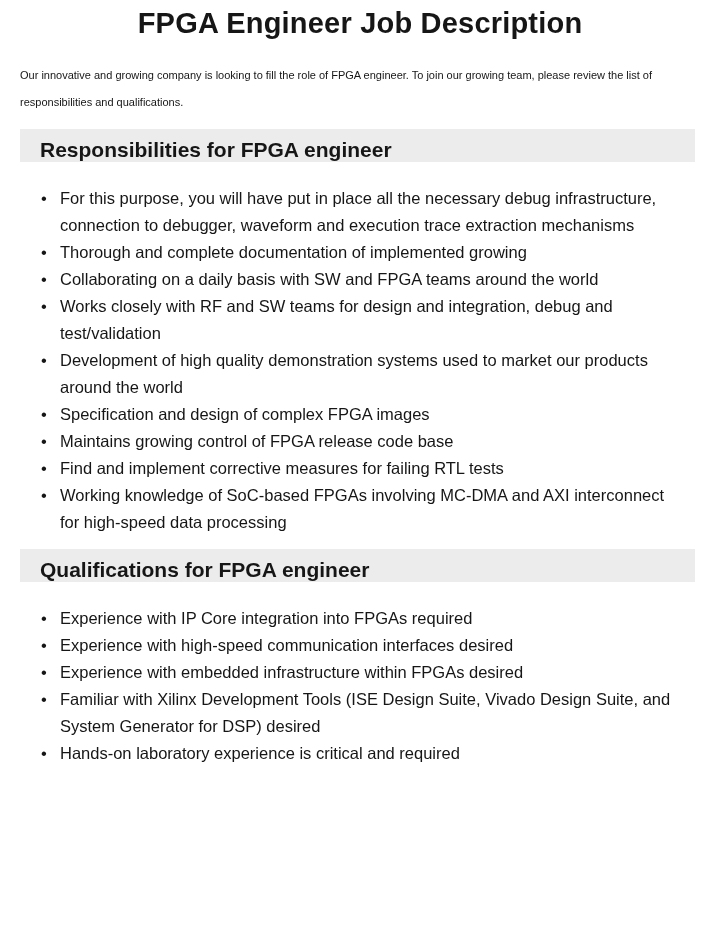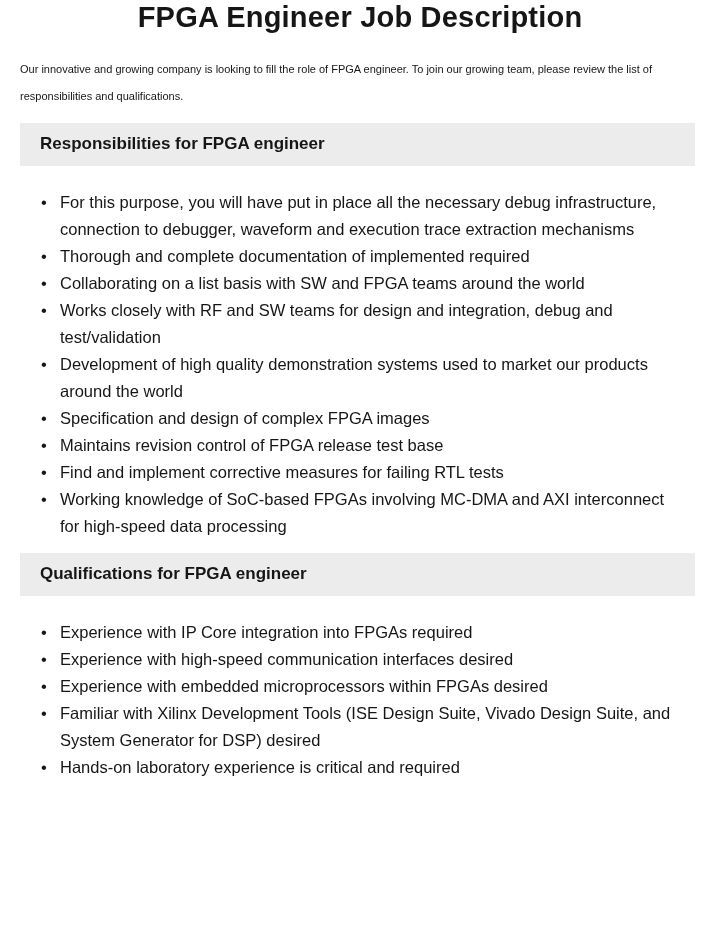--- a/index.html
+++ b/index.html
@@ -16,38 +16,39 @@
     color: var(--text);
     font-family: "Liberation Sans", "DejaVu Sans", sans-serif;
   }
   .page {
     width: 720px;
     min-height: 948px;
     padding-bottom: 24px;
   }
   .page-title {
     margin: 0;
+    padding-top: 6px;
     font-size: 29px;
     line-height: 34px;
     font-weight: 700;
     text-align: center;
     letter-spacing: 0.2px;
   }
   .intro {
     margin: 22px 25px 0 20px;
     font-size: 11px;
     line-height: 27px;
   }
   .section-bar {
     margin: 13px 25px 0 20px;
     background: var(--bar-bg);
-    height: 43px;
+    height: 33px;
     line-height: 41px;
     padding-left: 20px;
-    font-size: 17px;
+    font-size: 21px;
     font-weight: 700;
   }
   .section:nth-of-type(2) .section-bar {
   }
   ul.bullet-list {
     list-style: none;
     margin: 23px 34px 0 20px;
     padding: 0;
     font-size: 16.5px;
     line-height: 27px;
@@ -69,35 +70,35 @@
 <main class="page">
 
   <h1 class="page-title">FPGA Engineer Job Description</h1>
 
   <p class="intro">Our innovative and growing company is looking to fill the role of FPGA engineer. To join our growing team, please review the list of responsibilities and qualifications.</p>
 
   <section class="section">
     <div class="section-bar">Responsibilities for FPGA engineer</div>
     <ul class="bullet-list">
         <li>For this purpose, you will have put in place all the necessary debug infrastructure, connection to debugger, waveform and execution trace extraction mechanisms</li>
-        <li>Thorough and complete documentation of implemented required</li>
-        <li>Collaborating on a list basis with SW and FPGA teams around the world</li>
+        <li>Thorough and complete documentation of implemented growing</li>
+        <li>Collaborating on a daily basis with SW and FPGA teams around the world</li>
         <li>Works closely with RF and SW teams for design and integration, debug and test/validation</li>
         <li>Development of high quality demonstration systems used to market our products around the world</li>
         <li>Specification and design of complex FPGA images</li>
-        <li>Maintains revision control of FPGA release test base</li>
+        <li>Maintains growing control of FPGA release code base</li>
         <li>Find and implement corrective measures for failing RTL tests</li>
         <li>Working knowledge of SoC-based FPGAs involving MC-DMA and AXI interconnect for high-speed data processing</li>
       </ul>
   </section>
 
   <section class="section">
     <div class="section-bar">Qualifications for FPGA engineer</div>
     <ul class="bullet-list">
         <li>Experience with IP Core integration into FPGAs required</li>
         <li>Experience with high-speed communication interfaces desired</li>
-        <li>Experience with embedded microprocessors within FPGAs desired</li>
+        <li>Experience with embedded infrastructure within FPGAs desired</li>
         <li>Familiar with Xilinx Development Tools (ISE Design Suite, Vivado Design Suite, and System Generator for DSP) desired</li>
         <li>Hands-on laboratory experience is critical and required</li>
       </ul>
   </section>
 
 </main>
 
 </body></html>

